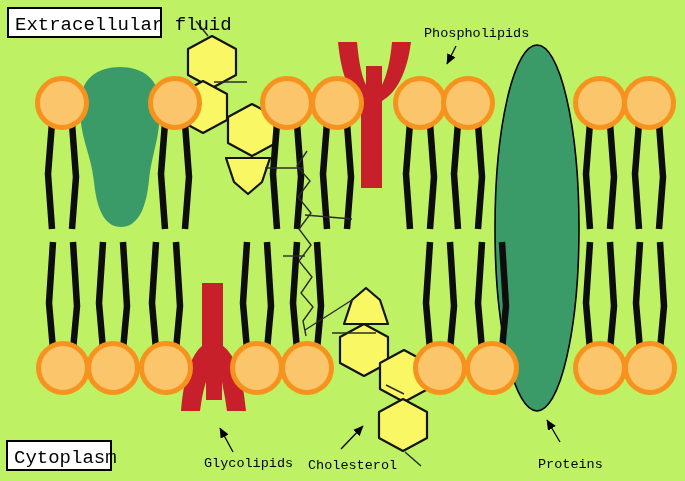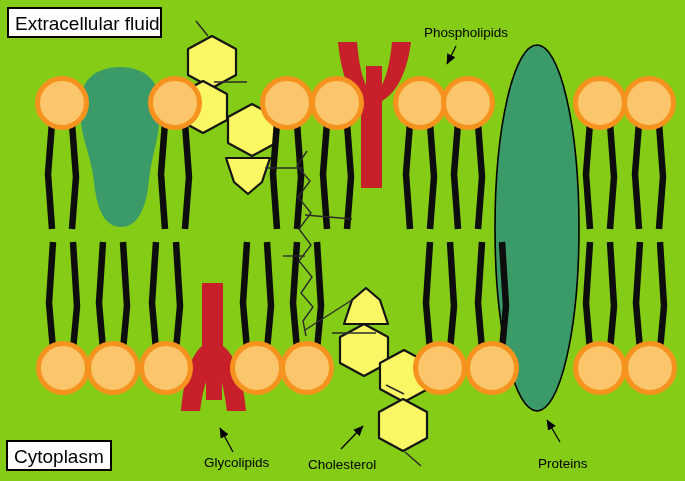--- a/index.html
+++ b/index.html
@@ -1,21 +1,21 @@
 <!DOCTYPE html>
 <html style="--c-head-fill: #FBC56C; --c-head-stroke: #F6921E; --c-tail: #0d0d0d; --c-green: #3A9B69; --c-red: #C8202A; --c-yellow: #FAF764; --c-ink: #000000;"><head>
 <meta charset="utf-8">
 <style>
   :root{
     --c-head-fill:#FBC56C; --c-head-stroke:#F6921E; --c-tail:#0d0d0d;
     --c-green:#3A9B69; --c-red:#C8202A; --c-yellow:#FAF764; --c-ink:#000000;
   }
   html,body{margin:0;padding:0;background:#ffffff;}
-  .stage{width:685px;height:481px;position:relative;background:#84cc16;overflow:hidden;
-         font-family:Liberation Sans, sans-serif;}
+  .stage{width:685px;height:481px;position:relative;background:#bef264;overflow:hidden;
+         font-family:Liberation Mono, monospace;}
   svg{display:block;}
   .head{fill:var(--c-head-fill);stroke:var(--c-head-stroke);stroke-width:5;}
   .tail{fill:none;stroke:var(--c-tail);stroke-width:6.5;stroke-linejoin:miter;}
   .green{fill:var(--c-green);}
   .green-outlined{fill:var(--c-green);stroke:#000;stroke-width:1.6;}
   .red{fill:var(--c-red);}
   .ring{fill:var(--c-yellow);stroke:#141414;stroke-width:2.2;stroke-linejoin:round;}
   .stub{fill:none;stroke:#2b2b2b;stroke-width:1.5;}
   .chain{fill:none;stroke:#2b2b2b;stroke-width:1.4;}
   .labelbox{fill:#ffffff;stroke:#000000;stroke-width:2;}

